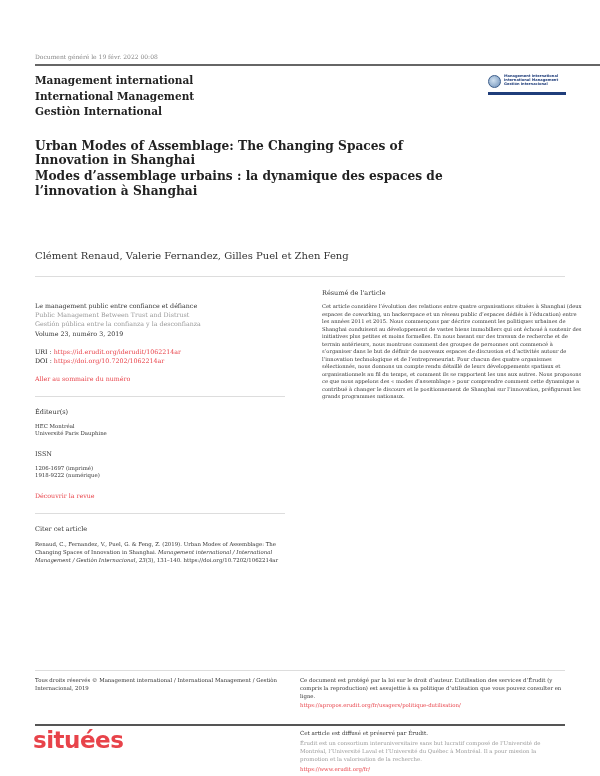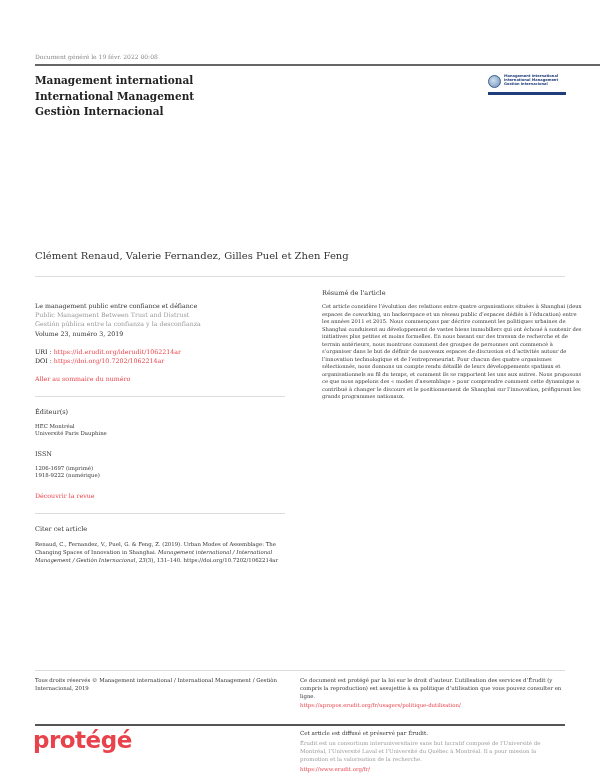--- a/index.html
+++ b/index.html
@@ -53,34 +53,36 @@
   </style>
 </head>
 <body>
 
 <div class="abs gen-date">Document généré le 19 févr. 2022 00:08</div>
 <div class="abs top-rule"></div>
 
 <div class="abs journal">
   <div>Management international</div>
   <div>International Management</div>
-  <div>Gestiòn Internacional</div>
+  <div>Gestiòn International</div>
 </div>
 
 <div class="abs logo">
   <div class="logo-globe"></div>
   <div class="logo-text">
     <div>Management international</div>
     <div>International Management</div>
     <div>Gestión Internacional</div>
   </div>
   <div class="logo-bar"></div>
 </div>
 
 <div class="abs titles">
+  <div class="t">Urban Modes of Assemblage: The Changing Spaces of Innovation in Shanghai</div>
+  <div class="t">Modes d’assemblage urbains : la dynamique des espaces de l’innovation à Shanghai</div>
 </div>
 
 <div class="abs authors">Clément Renaud, Valerie Fernandez, Gilles Puel et Zhen Feng</div>
 <div class="abs mid-rule"></div>
 
 <div class="abs left-col">
   <div class="theme-fr">Le management public entre confiance et défiance</div>
   <div class="theme-en">Public Management Between Trust and Distrust</div>
   <div class="theme-es">Gestión pública entre la confianza y la desconfianza</div>
   <div class="volume">Volume 23, numéro 3, 2019</div>
@@ -115,18 +117,18 @@
 </div>
 
 <div class="abs foot-rule"></div>
 <div class="abs foot-left">Tous droits réservés © Management international / International Management / Gestiòn Internacional, 2019</div>
 <div class="abs foot-right">
   <div>Ce document est protégé par la loi sur le droit d’auteur. L’utilisation des services d’Érudit (y compris la reproduction) est assujettie à sa politique d’utilisation que vous pouvez consulter en ligne.</div>
   <div class="red">https://apropos.erudit.org/fr/usagers/politique-dutilisation/</div>
 </div>
 
 <div class="abs bot-rule"></div>
-<div class="abs erudit-logo">protégé</div>
+<div class="abs erudit-logo">situées</div>
 <div class="abs bot-right">
   <div class="head">Cet article est diffusé et préservé par Érudit.</div>
   <div class="desc">Érudit est un consortium interuniversitaire sans but lucratif composé de l’Université de Montréal, l’Université Laval et l’Université du Québec à Montréal. Il a pour mission la promotion et la valorisation de la recherche.</div>
   <div class="red">https://www.erudit.org/fr/</div>
 </div>
 
 </body></html>

